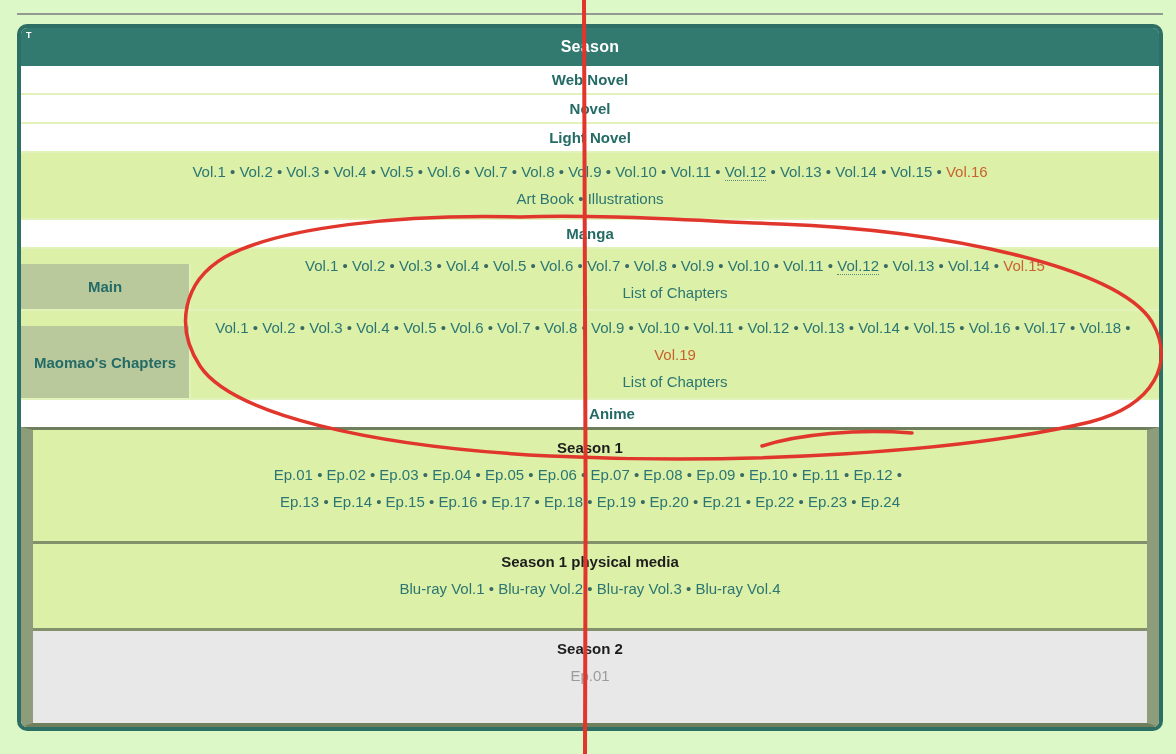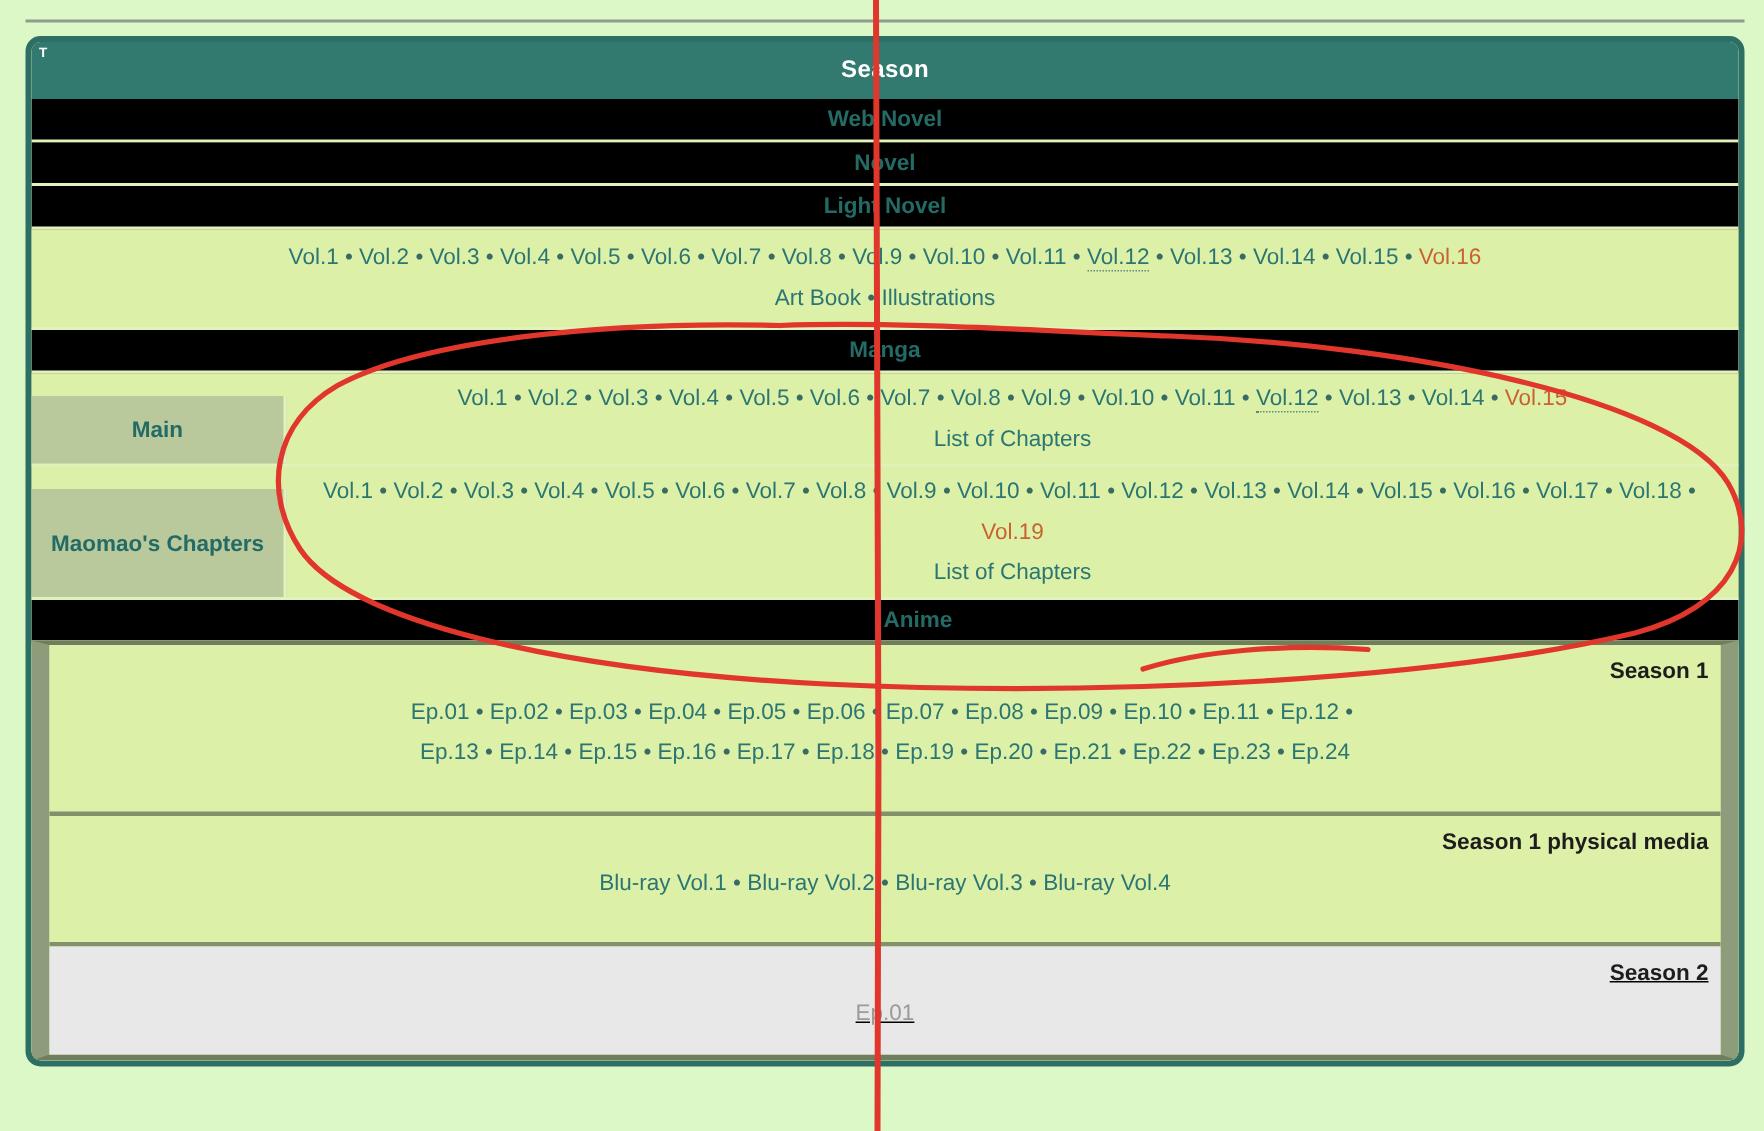--- a/index.html
+++ b/index.html
@@ -21,21 +21,21 @@
   .nav-header{
     position:relative;height:38px;background:#327a6f;color:#ffffff;
     display:flex;align-items:center;justify-content:center;
     font-weight:bold;font-size:16px;letter-spacing:.3px;
   }
   .corner-tag{
     position:absolute;left:5px;top:2px;font-size:9px;font-weight:bold;color:#ffffff;
     cursor:pointer;
   }
   .band{
-    height:27px;background:#000000;border-bottom:2px solid #e2f2bb;
+    height:27px;background:#ffffff;border-bottom:2px solid #e2f2bb;
     display:flex;align-items:center;justify-content:center;
     font-weight:bold;font-size:15px;color:#246b66;
   }
   .content-row{
     background:#dcf0a8;border-bottom:2px solid #e2f2bb;
     text-align:center;font-size:15px;color:#2b7672;
     padding:5px 10px 6px;
   }
   .line{line-height:27px;white-space:nowrap;}
   .lnk{color:#2b7672;text-decoration:none;cursor:pointer;}
@@ -60,23 +60,23 @@
     border-left:12px solid #8d9c7a;border-right:12px solid #8d9c7a;
     border-top:3px solid #6f7e5c;border-bottom:4px solid #6f7e5c;
     background:#dcf0a8;
   }
   .sub-section{
     background:#dcf0a8;text-align:center;font-size:15px;
     padding:4px 8px 26px;border-bottom:3px solid #82916b;
   }
   .sub-section.last{border-bottom:none;}
   .sub-title{
-    font-weight:bold;color:#1d1d1d;font-size:15px;line-height:27px;text-align:right;
+    font-weight:bold;color:#1d1d1d;font-size:15px;line-height:27px;
   }
-  .sub-section.grey-section{background:#e8e8e8;padding-bottom:14px;text-decoration:underline;}
+  .sub-section.grey-section{background:#e8e8e8;padding-bottom:34px;}
   .annotation-layer{
     position:absolute;left:0;top:0;width:1176px;height:754px;
     pointer-events:none;z-index:10;
   }
 </style>
 </head>
 <body>
 
 <div class="hairline"></div>
 

